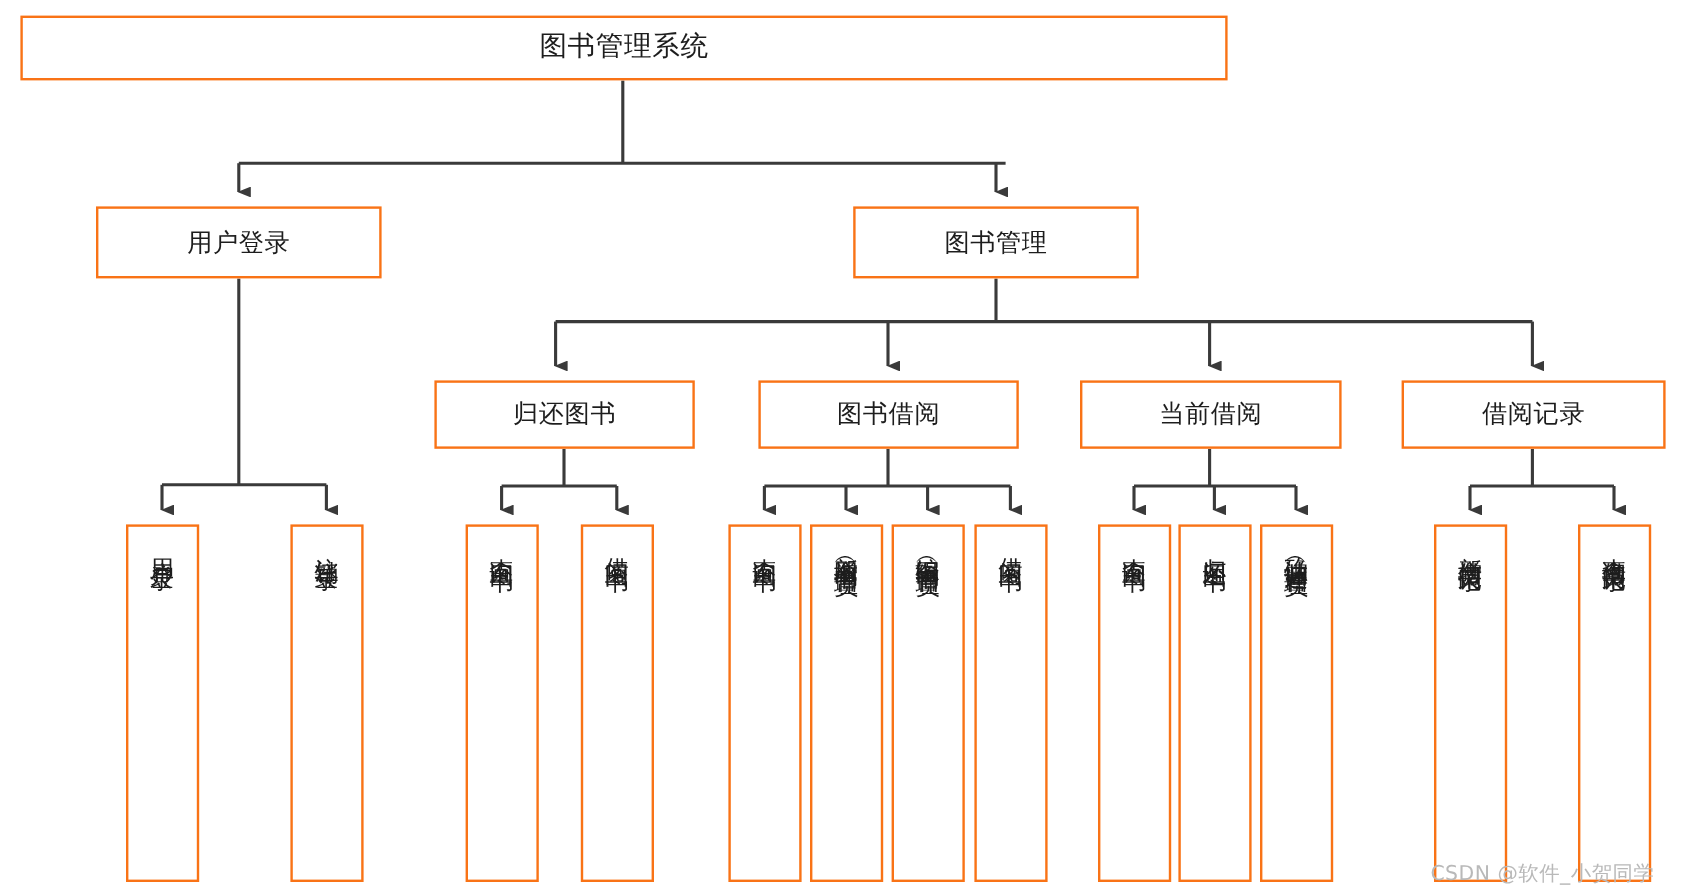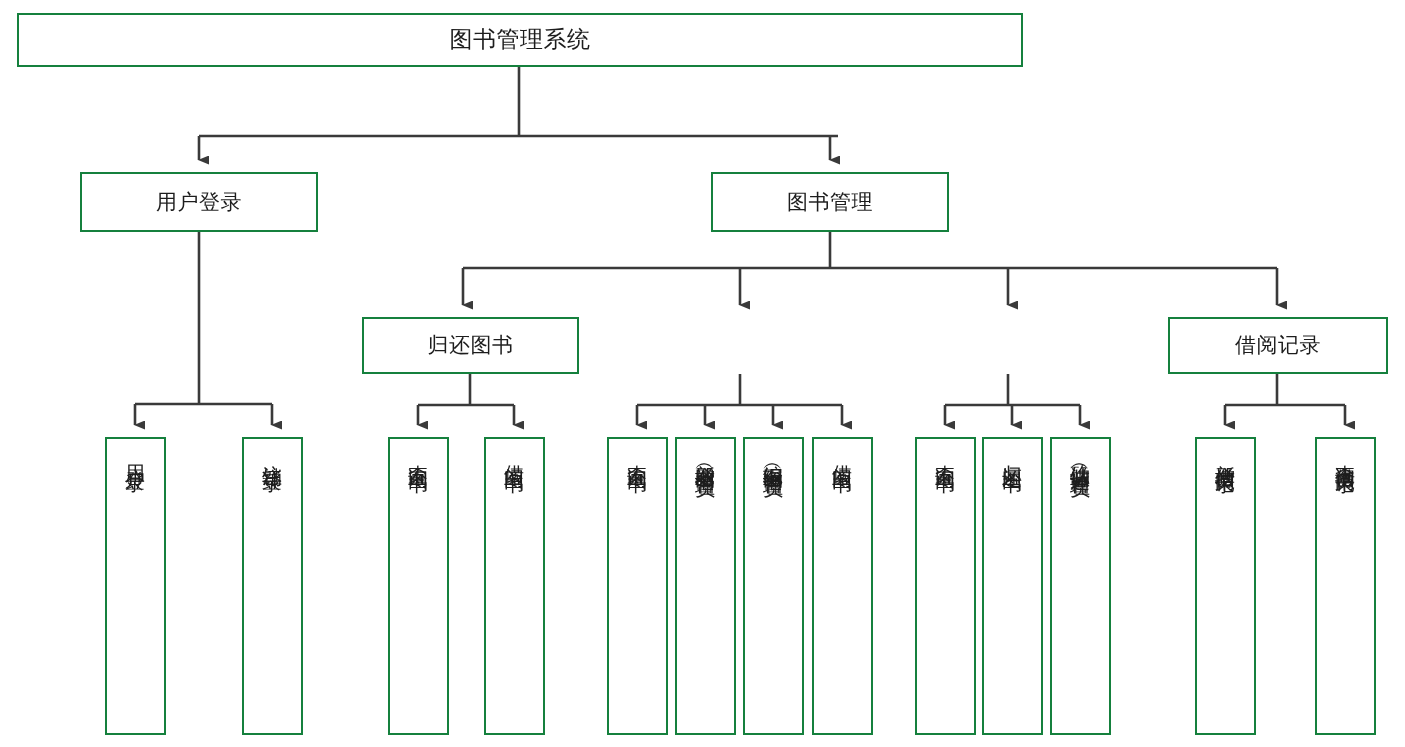--- a/index.html
+++ b/index.html
@@ -22,21 +22,21 @@
     left: 0;
     top: 0;
     width: 1405px;
     height: 747px;
     pointer-events: none;
   }
   .node {
     position: absolute;
     box-sizing: border-box;
     background: #ffffff;
-    border: 2px solid #15803d;
+    border: 2px solid #f97316;
     display: flex;
     align-items: center;
     justify-content: center;
     text-align: center;
     color: #1d1d1d;
   }
   .node .label {
     display: block;
     line-height: 1.18;
     letter-spacing: 0.5px;
@@ -156,20 +156,26 @@
   <div class="node lvl1 l1-a">
     <span class="label">用户登录</span>
   </div>
   <div class="node lvl1 l1-b">
     <span class="label">图书管理</span>
   </div>
 
   <div class="node lvl2 l2-a">
     <span class="label">归还图书</span>
   </div>
+  <div class="node lvl2 l2-b">
+    <span class="label">图书借阅</span>
+  </div>
+  <div class="node lvl2 l2-c">
+    <span class="label">当前借阅</span>
+  </div>
   <div class="node lvl2 l2-d">
     <span class="label">借阅记录</span>
   </div>
 
   <div class="node leaf" style="left:105px;">
     <span class="label">用户登录</span>
   </div>
   <div class="node leaf" style="left:242px;">
     <span class="label">注销登录</span>
   </div>
@@ -204,14 +210,15 @@
     <span class="label">确认归还（管理员）</span>
   </div>
 
   <div class="node leaf tall" style="left:1195px;">
     <span class="label">新增借阅记录</span>
   </div>
   <div class="node leaf tall" style="left:1315px;">
     <span class="label">查询借阅记录</span>
   </div>
 
+  <div class="watermark">CSDN @软件_小贺同学</div>
 
 </div>
 
 </body></html>

